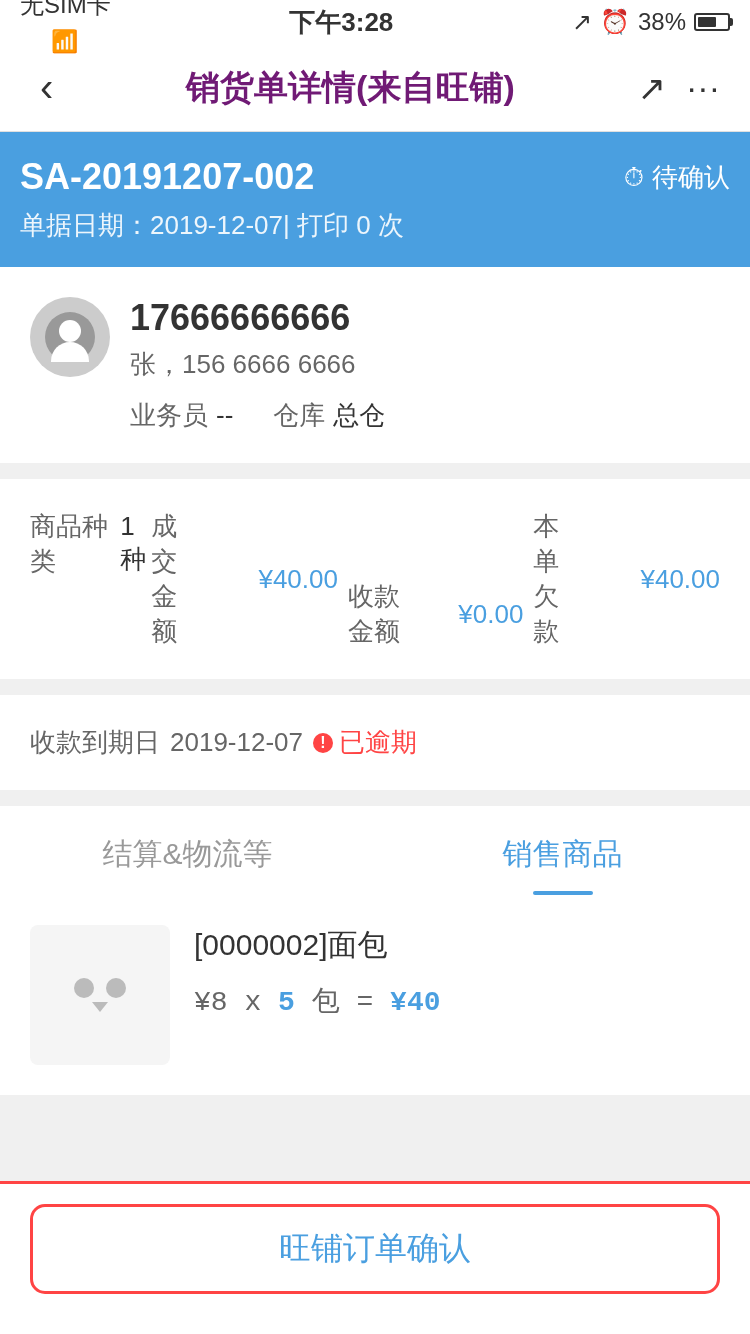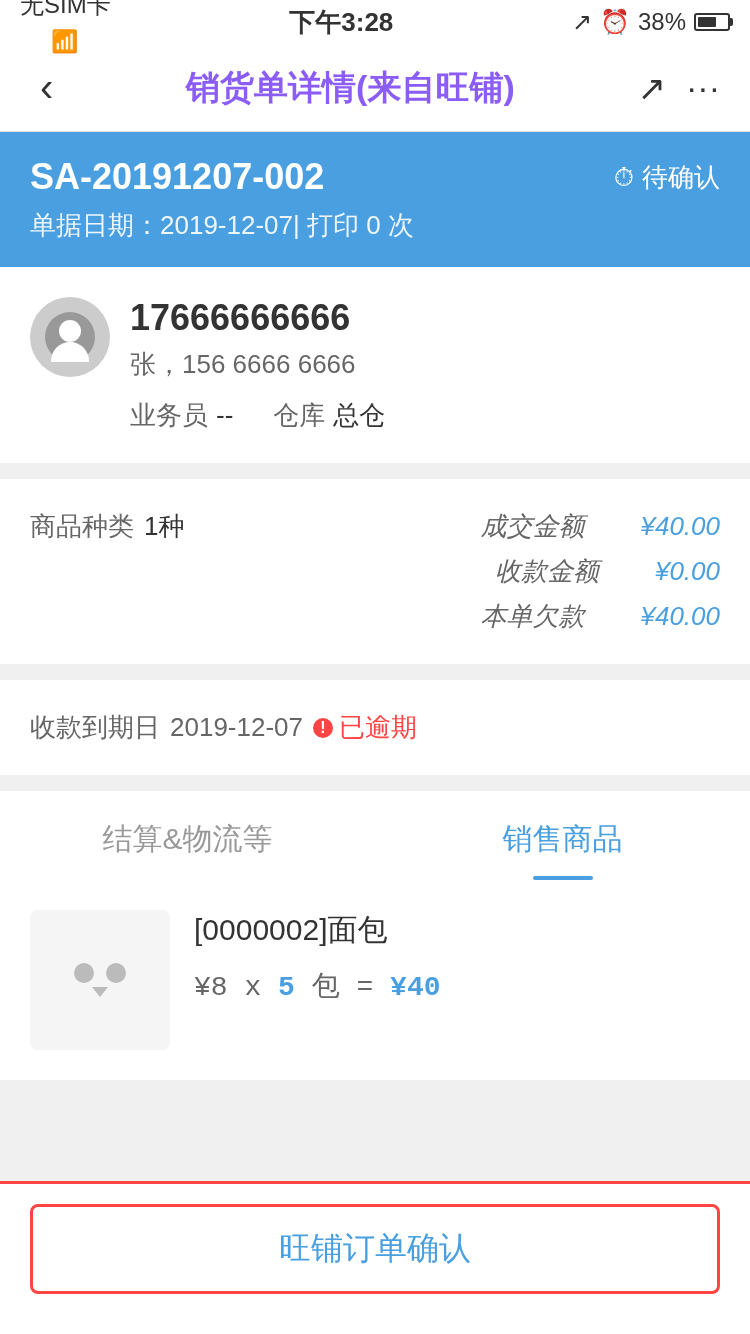--- a/index.html
+++ b/index.html
@@ -83,37 +83,37 @@
     }
     .nav-back {
       font-size: 40px;
       color: #333;
       cursor: pointer;
       padding: 10px;
     }
     .nav-title {
       font-size: 34px;
       font-weight: 600;
-      color: #8b5cf6;
+      color: #701a75;
     }
     .nav-actions {
       display: flex;
       align-items: center;
       gap: 20px;
     }
     .nav-icon {
       font-size: 34px;
       color: #333;
       cursor: pointer;
     }
 
     
     .order-banner {
       background: #4A9FE0;
-      padding: 24px 30px;
+      padding: 24px 20px;
     }
     .order-id-row {
       display: flex;
       justify-content: space-between;
       align-items: center;
       margin-bottom: 10px;
     }
     .order-id {
       font-size: 36px;
       font-weight: 700;
@@ -225,24 +225,23 @@
     .summary-label {
       font-size: 26px;
       color: #666;
     }
     .summary-value {
       font-size: 26px;
       color: #333;
     }
     .summary-right {
       display: flex;
-      flex-direction: column;
+      flex-direction: row;
       align-items: flex-end;
       gap: 10px;
-      font-style: italic;
     }
     .amount-row {
       display: flex;
       gap: 20px;
       align-items: center;
     }
     .amount-label {
       font-size: 26px;
       color: #666;
     }
@@ -387,21 +386,21 @@
       width: 750px;
       background: #fff;
       padding: 20px 30px 40px;
       border-top: 3px solid #FF4444;
     }
     .confirm-btn {
       width: 100%;
       height: 90px;
       border: 3px solid #FF4444;
       background: #fff;
-      border-radius: 8px;
+      border-radius: 15px;
       font-size: 32px;
       color: #4A9FE0;
       cursor: pointer;
       display: flex;
       align-items: center;
       justify-content: center;
       font-weight: 500;
     }
 
     

